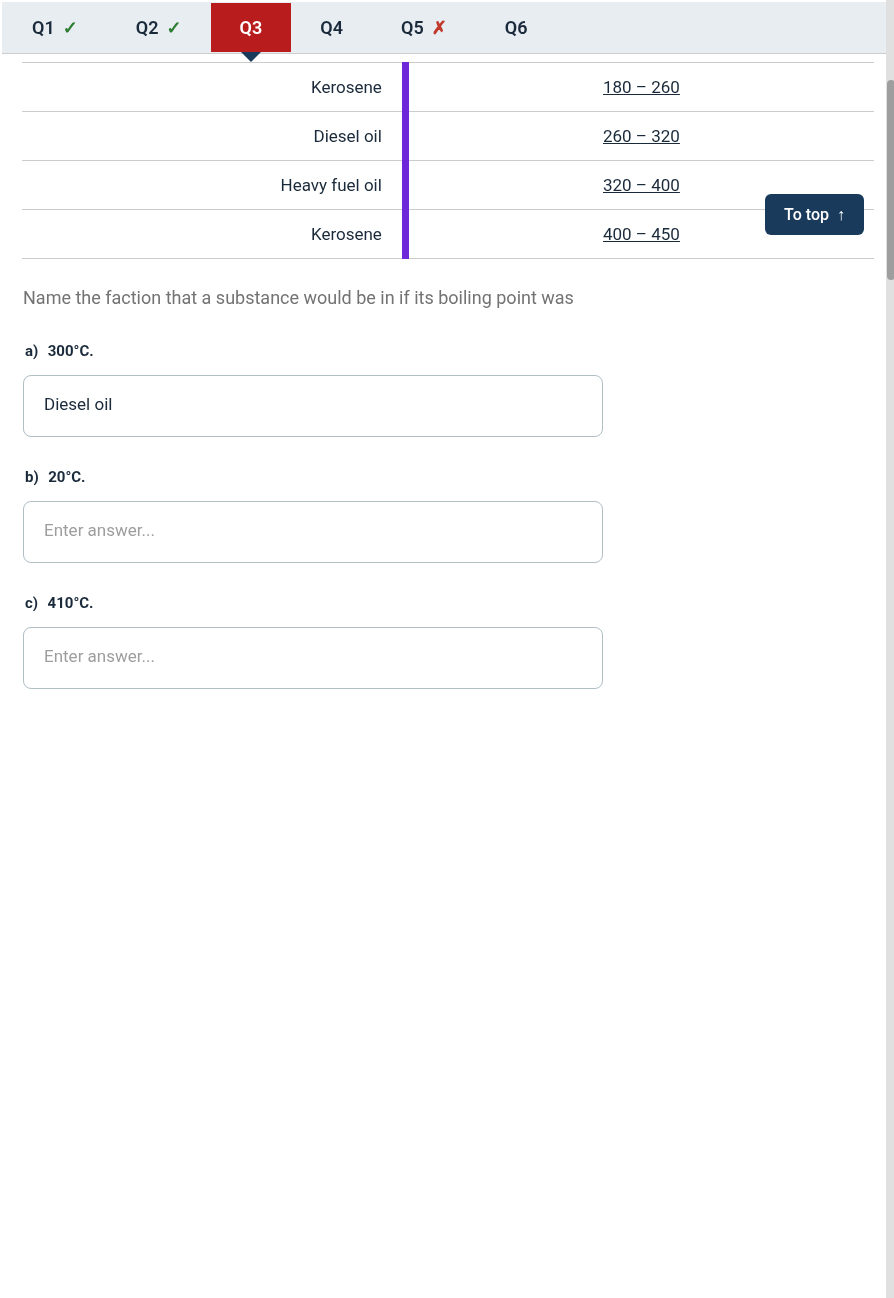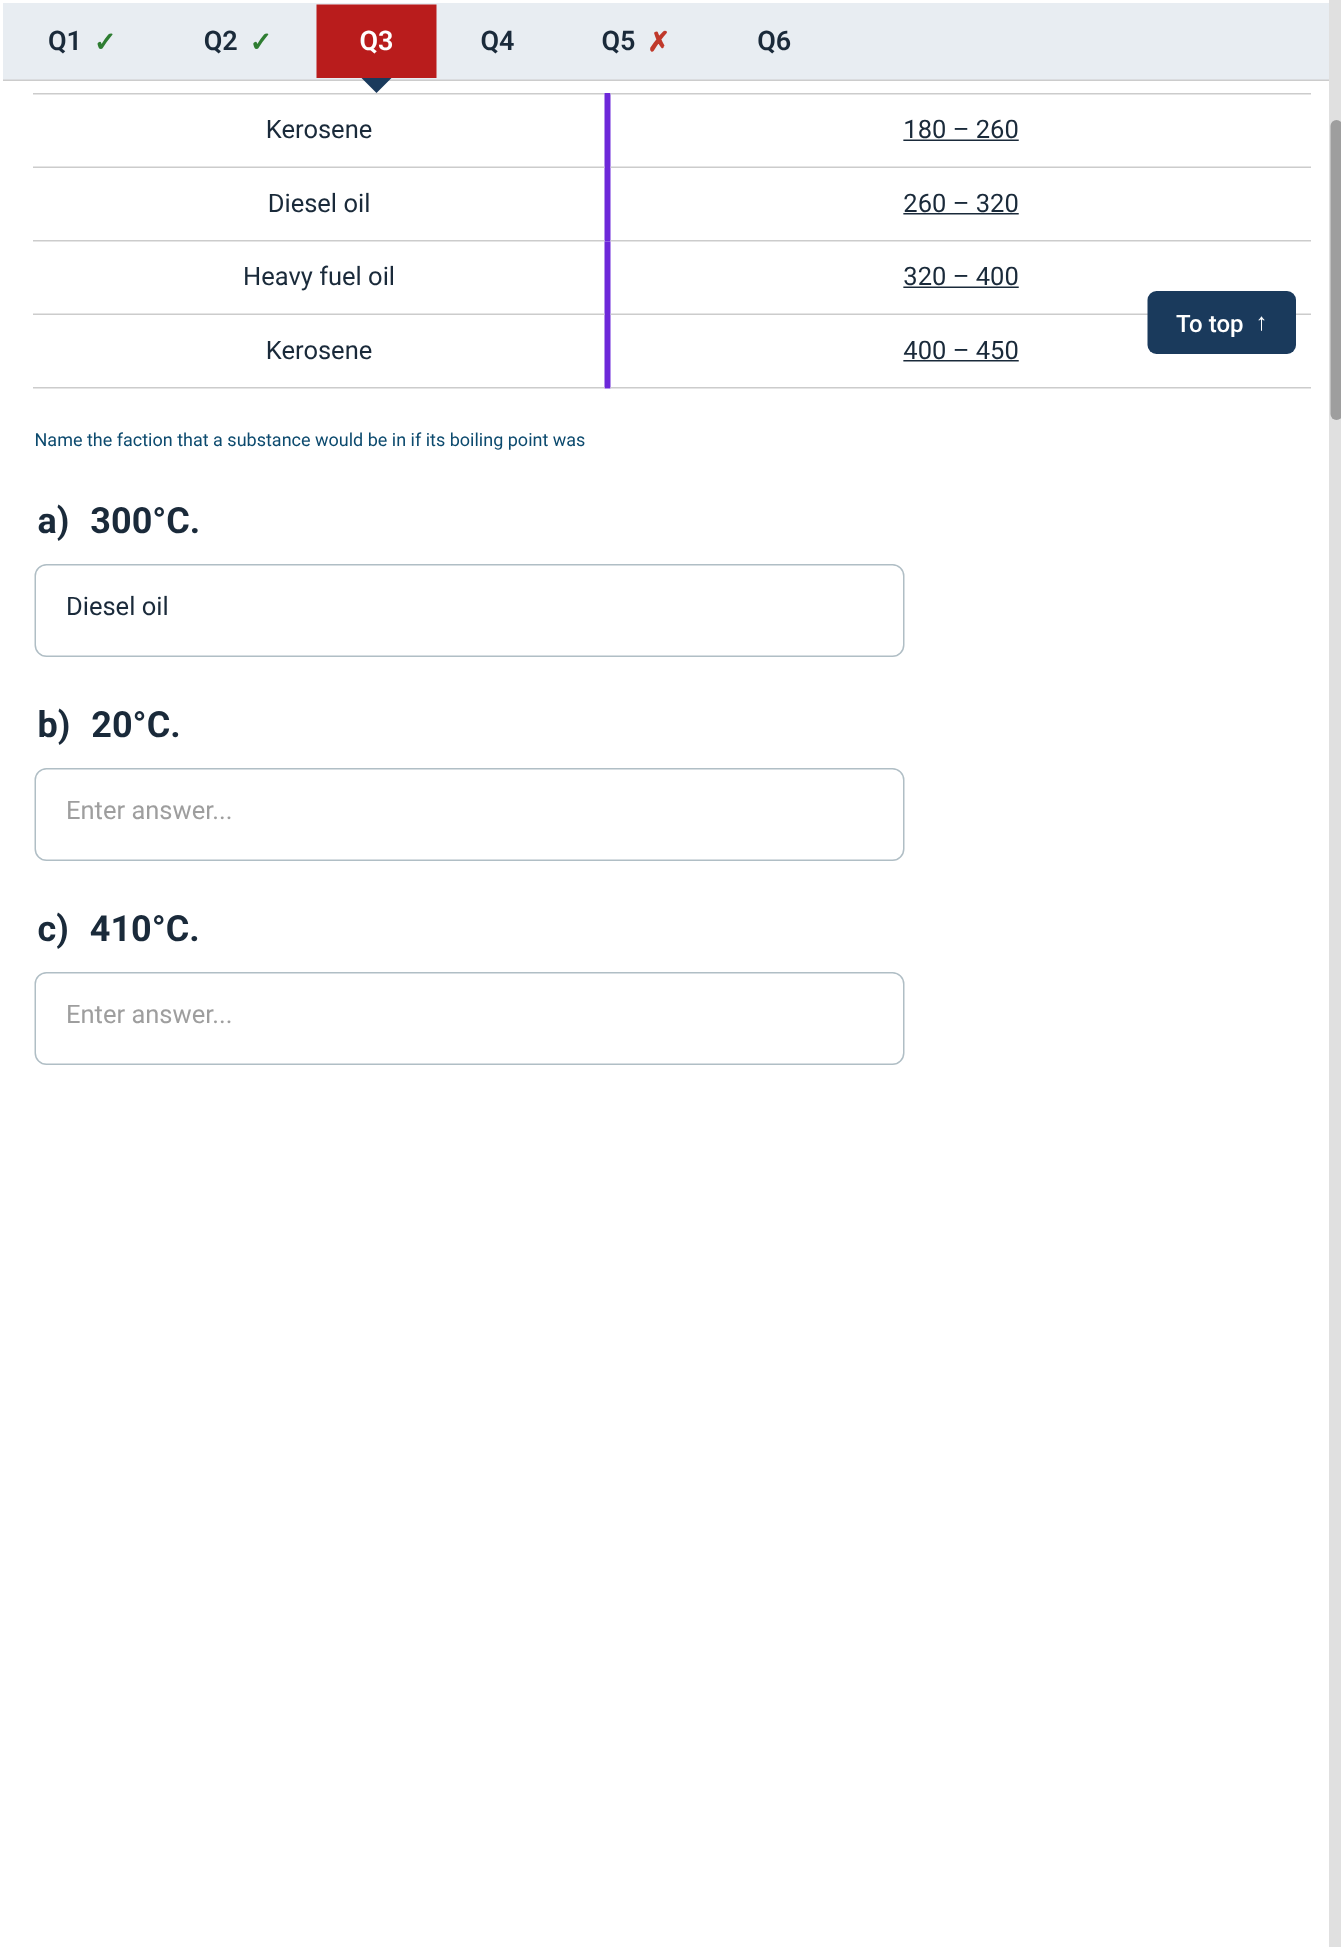--- a/index.html
+++ b/index.html
@@ -62,22 +62,22 @@
       border-collapse: collapse;
       margin-top: 8px;
     }
     .fraction-table td {
       padding: 14px 20px;
       font-size: 17px;
       color: #1a2a3a;
       border-bottom: 1px solid #ccc;
     }
     .fraction-table td:first-child {
-      border-right: 4px solid #6d28d9;
-      text-align: center;
+      border-right: 7px solid #6d28d9;
+      text-align: right;
       width: 45%;
       margin-top: 32px;
     }
     .fraction-table td:last-child {
       text-align: center;
       text-decoration: underline;
     }
     .fraction-table tr:first-child td {
       border-top: 1px solid #ccc;
     }
@@ -95,33 +95,33 @@
       font-weight: 500;
       cursor: pointer;
       display: flex;
       align-items: center;
       gap: 6px;
       z-index: 10;
     }
 
     
     .question-text {
-      font-size: 12px;
-      color: #0c4a6e;
+      font-size: 18px;
+      color: #737373;
       line-height: 1.5;
       margin-top: 24px;
       margin-bottom: 8px;
     }
 
     
     .sub-question {
       margin-top: 28px;
     }
     .sub-question-label {
-      font-size: 24px;
+      font-size: 15px;
       font-weight: 700;
       color: #1a2a3a;
       margin-bottom: 14px;
     }
     .answer-box {
       border: 1.5px solid #b0bec5;
       border-radius: 8px;
       padding: 18px 20px;
       font-size: 17px;
       color: #1a2a3a;

